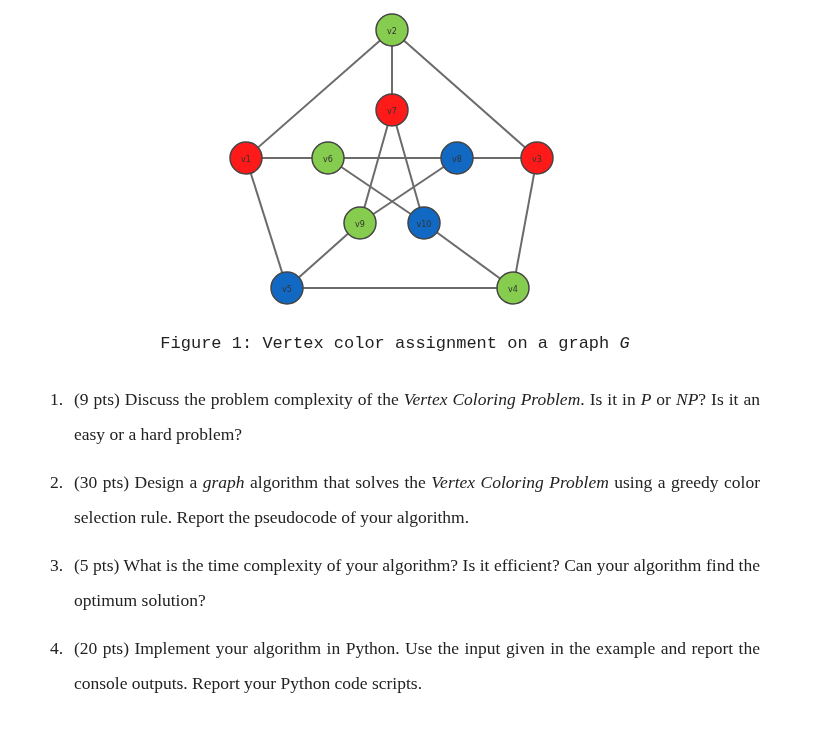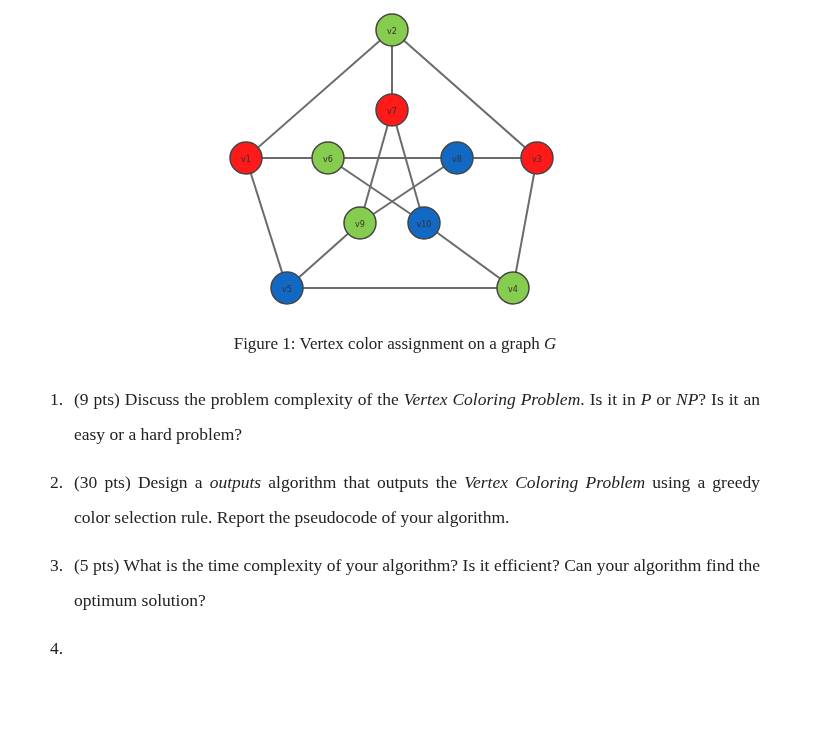--- a/index.html
+++ b/index.html
@@ -1,20 +1,20 @@
 <!DOCTYPE html>
 <html><head>
 <meta charset="utf-8">
 <style>
   html, body { margin: 0; padding: 0; background: #ffffff; }
   body { width: 828px; height: 750px; position: relative; overflow: hidden;
          font-family: "DejaVu Serif", "Liberation Serif", serif; color: #222; }
   #graph { position: absolute; left: 0; top: 0; }
   .caption { position: absolute; left: 0; width: 790px; top: 334px; text-align: center;
-             font-size: 17px; font-family: Liberation Serif, serif; color: #222; }
+             font-size: 17px; font-family: Liberation Mono, monospace; color: #222; }
   .caption i { font-style: italic; }
   .questions { position: absolute; left: 50px; top: 382px; width: 710px; margin: 0; padding: 0; list-style: none;
                font-family: "Liberation Serif", "DejaVu Serif", serif; font-size: 17.5px; color: #222; }
   .q { position: relative; padding-left: 24px; line-height: 35px; margin-bottom: 13px; text-align: justify; }
   .q .num { position: absolute; left: 0; top: 0; }
   .q i { }
   .node-label { font-family: "DejaVu Sans", "Liberation Sans", sans-serif; font-size: 8px; fill: #333; text-anchor: middle; dominant-baseline: central; }
 </style>
 </head>
 <body>
@@ -76,16 +76,16 @@
       <text x="513" y="289" class="node-label">v4</text>
     </g>
   </svg>
 
 <div class="caption">
   <span>Figure 1: Vertex color assignment on a graph </span><i>G</i>
 </div>
 
 <ol class="questions" id="questions">
     <li class="q"><span class="num">1.</span><span>(9 pts) Discuss the problem complexity of the </span><i>Vertex Coloring Problem</i><span>. Is it in </span><i>P</i><span> or </span><i>NP</i><span>? Is it an easy or a hard problem?</span></li>
-    <li class="q"><span class="num">2.</span><span>(30 pts) Design a </span><i>outputs</i><span> algorithm that outputs the </span><i>Vertex Coloring Problem</i><span> using a greedy color selection rule. Report the pseudocode of your algorithm.</span></li>
+    <li class="q"><span class="num">2.</span><span>(30 pts) Design a </span><i>graph</i><span> algorithm that solves the </span><i>Vertex Coloring Problem</i><span> using a greedy color selection rule. Report the pseudocode of your algorithm.</span></li>
     <li class="q"><span class="num">3.</span><span>(5 pts) What is the time complexity of your algorithm? Is it efficient? Can your algorithm find the optimum solution?</span></li>
-    <li class="q"><span class="num">4.</span></li>
+    <li class="q"><span class="num">4.</span><span>(20 pts) Implement your algorithm in Python. Use the input given in the example and report the console outputs. Report your Python code scripts.</span></li>
   </ol>
 
 </body></html>

